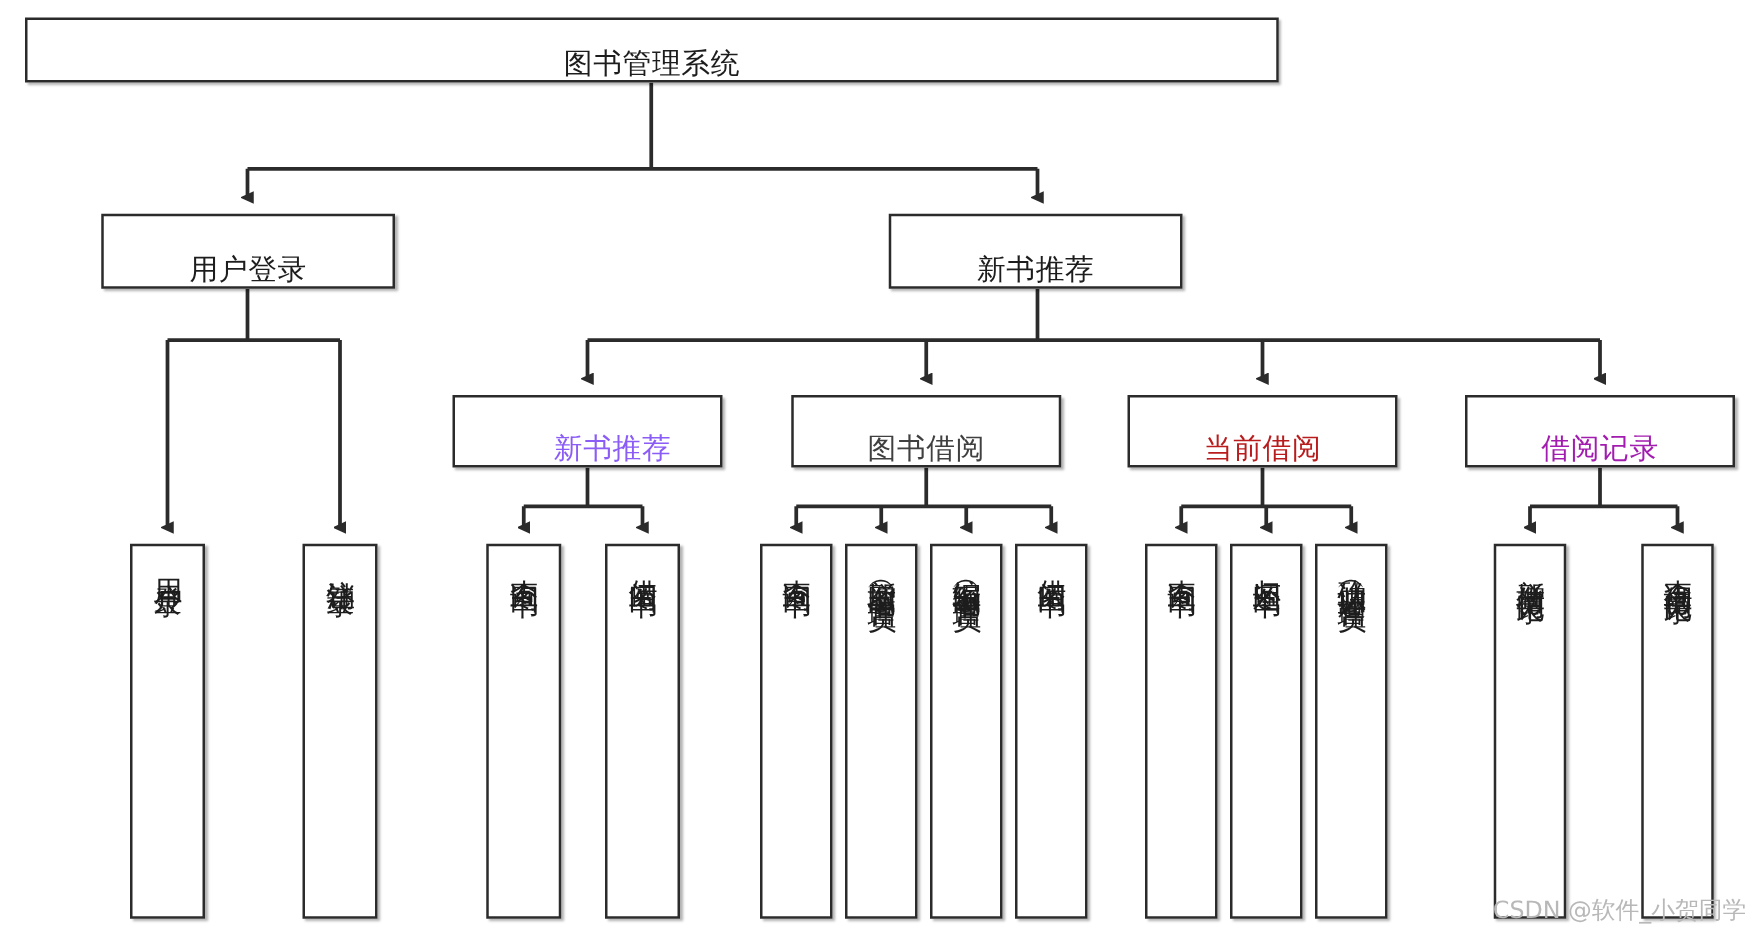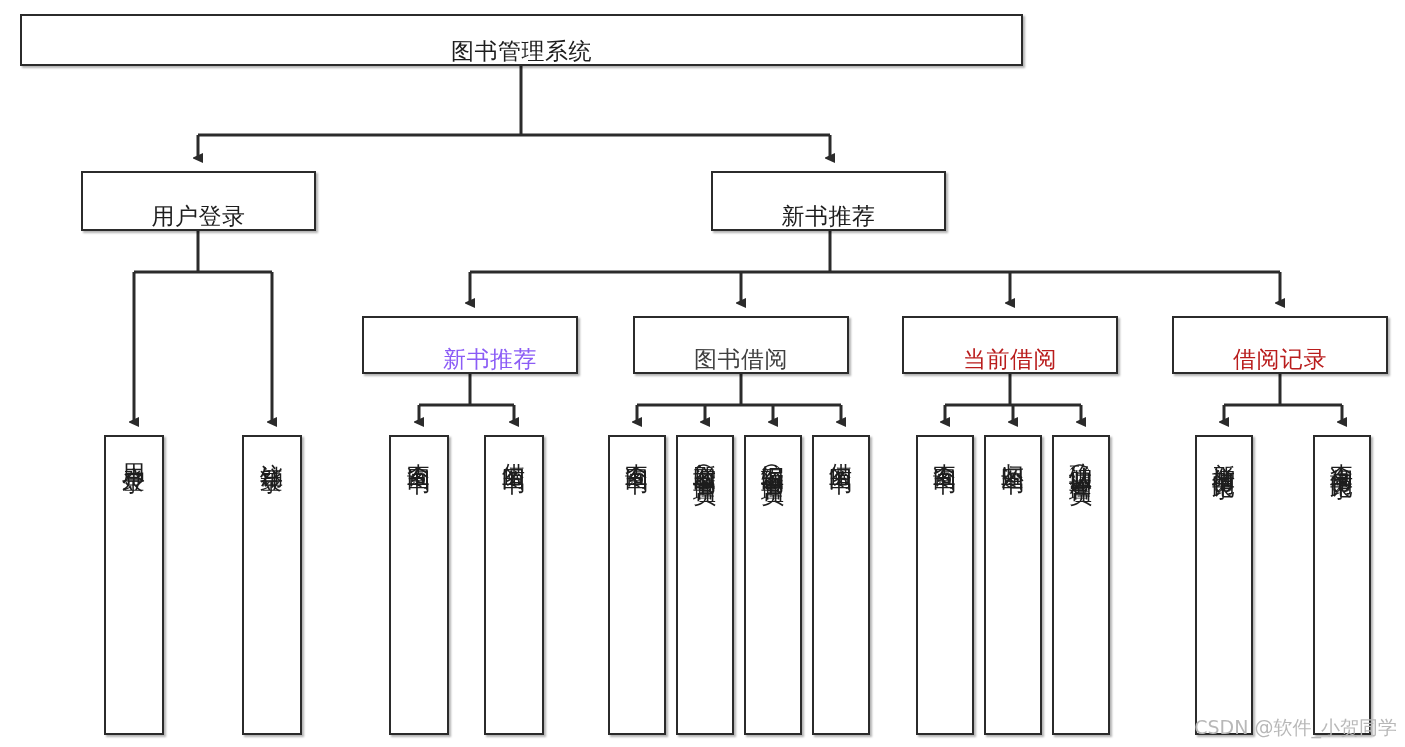--- a/index.html
+++ b/index.html
@@ -139,21 +139,21 @@
   <div class="node horizontal" style="left: 362px; top: 316px; width: 216px; height: 58px; border-color: rgb(43, 43, 43); background: rgb(255, 255, 255);">
     <span class="label" style="color: #8b5cf6; margin-left: 40px;">新书推荐</span>
   </div>
   <div class="node horizontal" style="left: 633px; top: 316px; width: 216px; height: 58px; border-color: rgb(43, 43, 43); background: rgb(255, 255, 255);">
     <span class="label" style="color: #404040;">图书借阅</span>
   </div>
   <div class="node horizontal" style="left: 902px; top: 316px; width: 216px; height: 58px; border-color: rgb(43, 43, 43); background: rgb(255, 255, 255);">
     <span class="label" style="color: #b91c1c;">当前借阅</span>
   </div>
   <div class="node horizontal" style="left: 1172px; top: 316px; width: 216px; height: 58px; border-color: rgb(43, 43, 43); background: rgb(255, 255, 255);">
-    <span class="label" style="color: #b91c1c;">借阅记录</span>
+    <span class="label" style="color: #a21caf;">借阅记录</span>
   </div>
 
   <div class="node vertical" style="left: 104px; top: 435px; width: 60px; height: 300px; border-color: rgb(43, 43, 43); background: rgb(255, 255, 255);">
     <span class="label" style="color: rgb(29, 29, 29);">用户登录</span>
   </div>
   <div class="node vertical" style="left: 242px; top: 435px; width: 60px; height: 300px; border-color: rgb(43, 43, 43); background: rgb(255, 255, 255);">
     <span class="label" style="color: rgb(29, 29, 29);">注销登录</span>
   </div>
   <div class="node vertical" style="left: 389px; top: 435px; width: 60px; height: 300px; border-color: rgb(43, 43, 43); background: rgb(255, 255, 255);">
     <span class="label" style="color: rgb(29, 29, 29);">查询图书</span>

